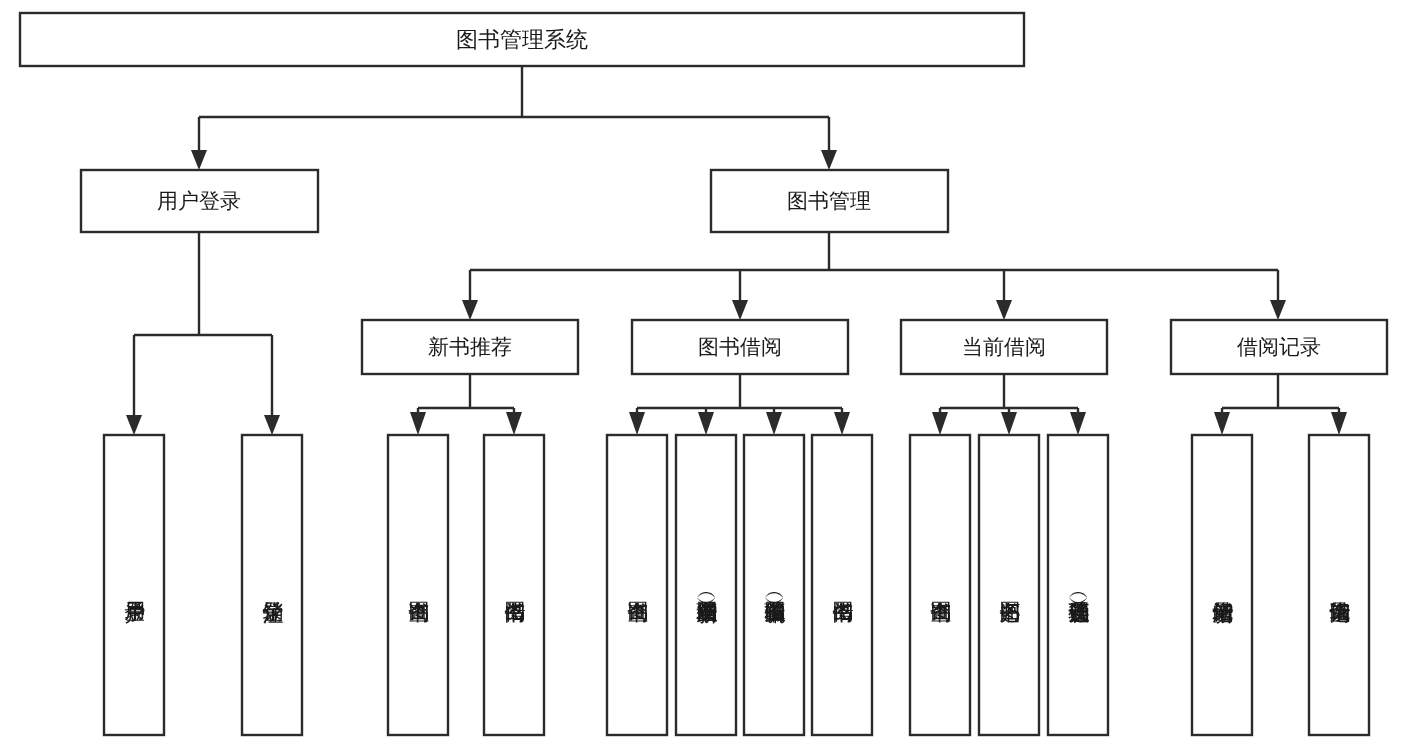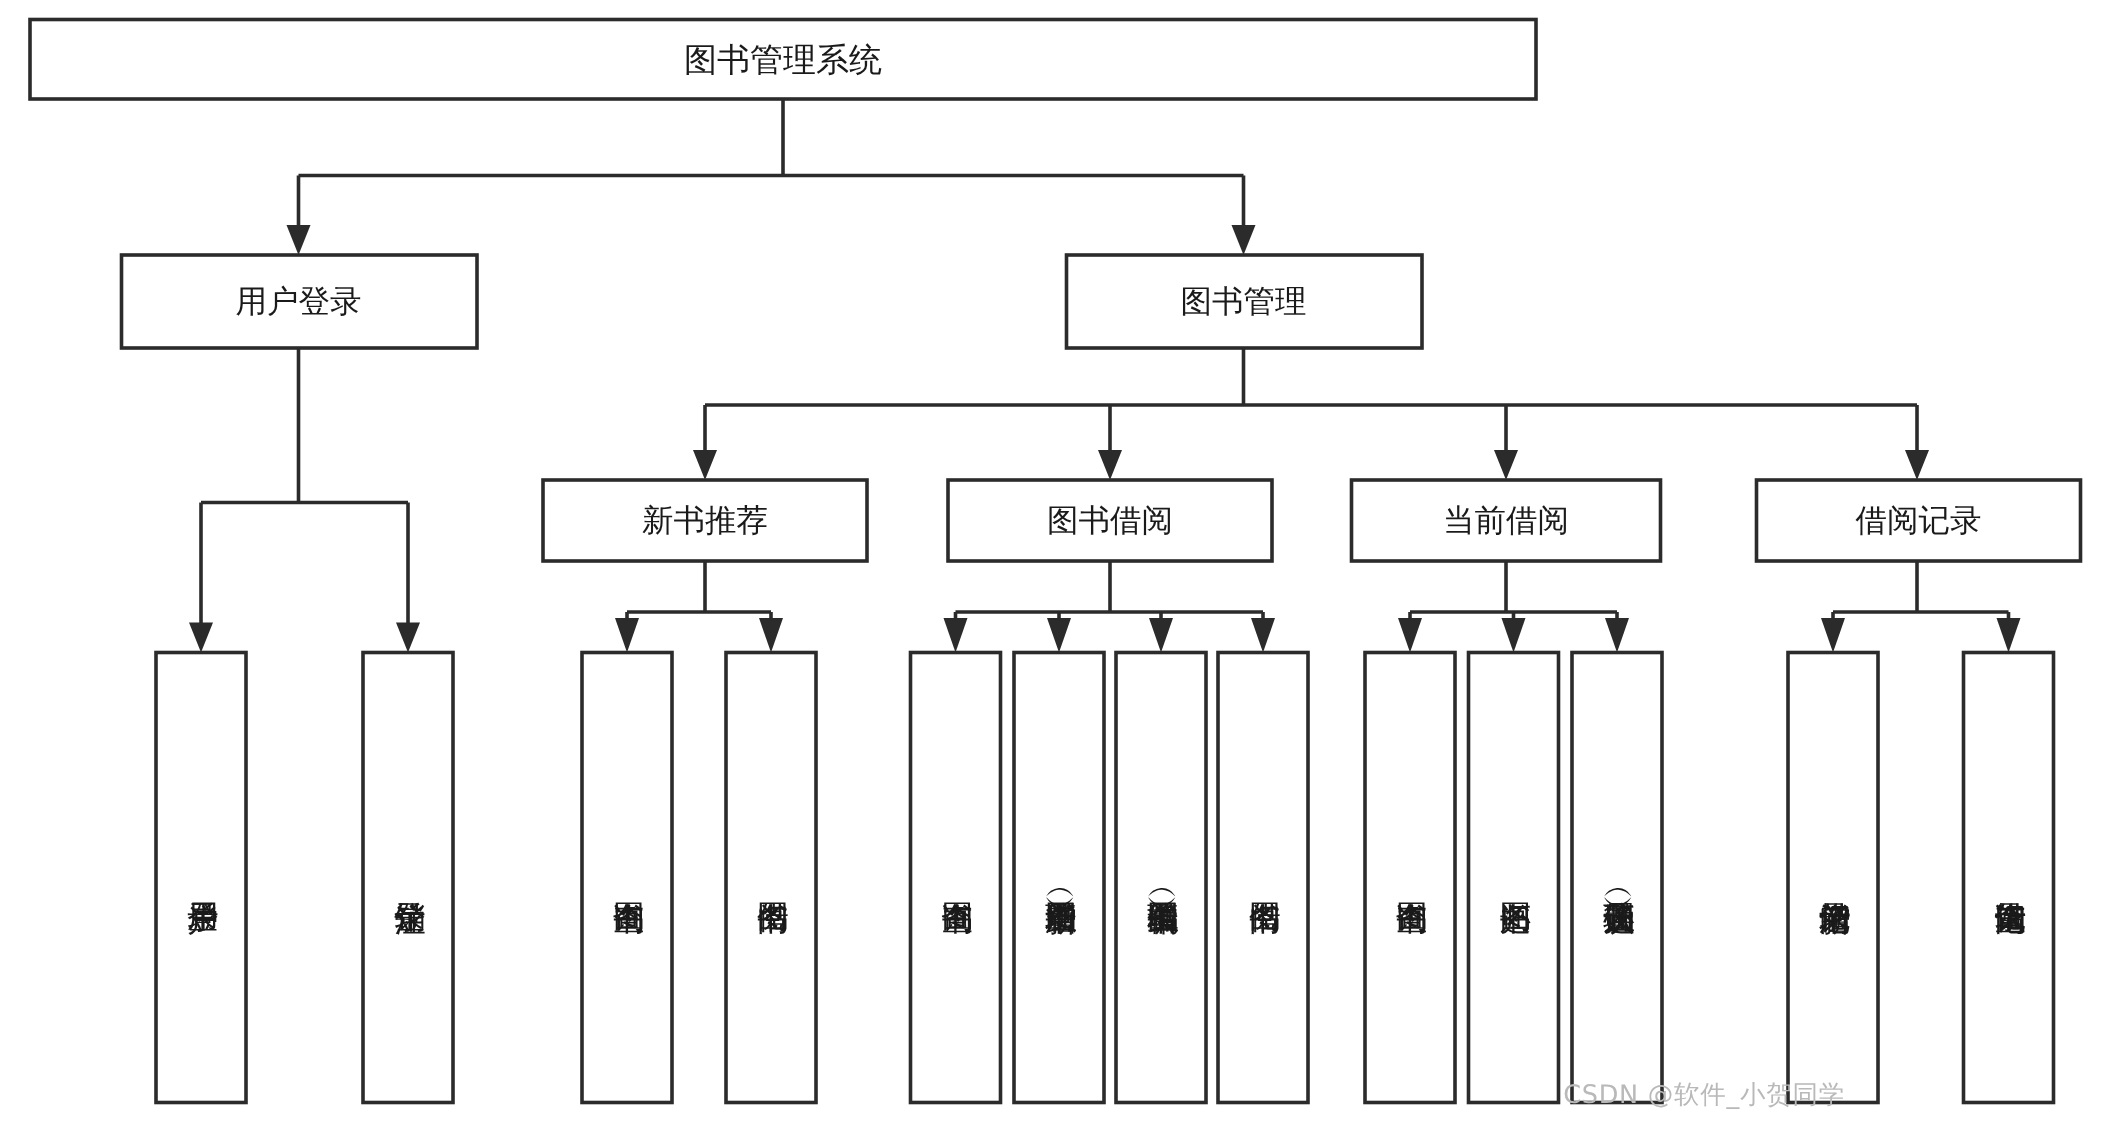--- a/index.html
+++ b/index.html
@@ -247,15 +247,14 @@
       <text class="node-label label-v" x="1222" y="585">新增借阅记录</text>
     </g>
 
     <g>
       <rect class="node-box" x="1309" y="435" width="60" height="300"></rect>
       <text class="node-label label-v" x="1339" y="585">查询借阅记录</text>
     </g>
 
   </svg>
 
-  <div class="watermark">CSDN @软件_小贺同学</div>
 
 </div>
 
 </body></html>

